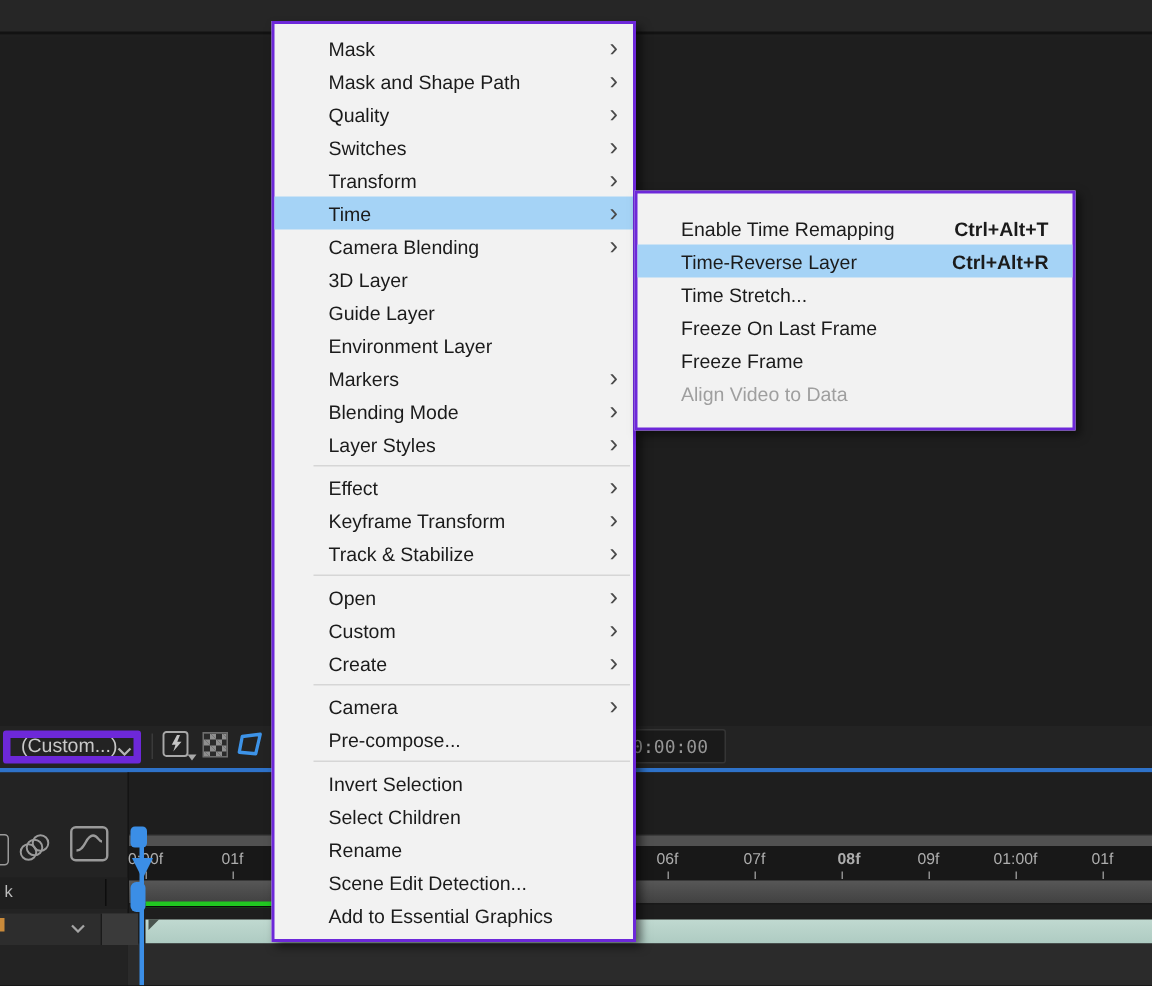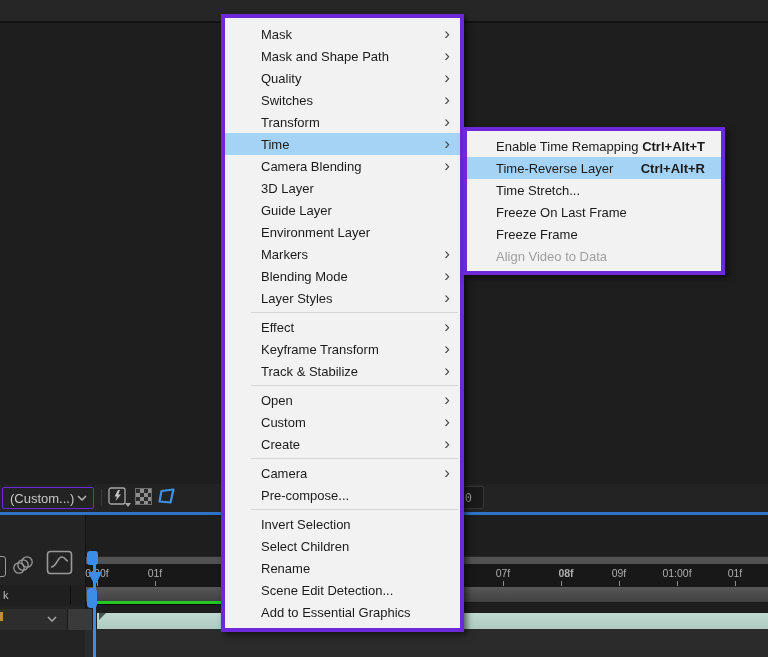--- a/index.html
+++ b/index.html
@@ -6,22 +6,22 @@
   html,body { background:#111; }
   body { font-family:"Liberation Sans", sans-serif; }
   .screen{ position:relative; width:768px; height:657px; overflow:hidden; background:#1f1f1f; }
 
   
   .top-strip{ position:absolute; left:0; top:0; width:768px; height:23px; background:#262626; border-bottom:2px solid #121212; }
   .viewer{ position:absolute; left:0; top:25px; width:768px; height:486px; background:#1e1e1e; }
 
   
   .comp-toolbar{ position:absolute; left:0; top:484px; width:768px; height:28px; background:#232323; }
-  .res-dd{ position:absolute; left:2px; top:3px; width:92px; height:22px; border:1px solid #6d28d9; border-radius:2px;
-           display:flex; align-items:center; padding:0 6px 0 7px; color:#c8c8c8; font-size:13px; cursor:default; }
+  .res-dd{ position:absolute; left:2px; top:3px; width:92px; height:22px; border:5px solid #6d28d9; border-radius:2px;
+           display:flex; align-items:flex-end; padding:0 6px 0 7px; color:#c8c8c8; font-size:13px; cursor:default; }
   .res-dd .chev{ margin-left:auto; display:flex; }
   .toolbar-vsep{ position:absolute; left:101px; top:5px; width:1px; height:17px; background:#3a3a3a; }
   .tb-btn{ position:absolute; top:3px; display:flex; align-items:center; justify-content:center; }
   .checker{ width:17px; height:17px; background-color:#2b2b2b; border:1px solid #6e6e6e;
     background-image:linear-gradient(45deg,#8f8f8f 25%,transparent 25%,transparent 75%,#8f8f8f 75%),
                      linear-gradient(45deg,#8f8f8f 25%,transparent 25%,transparent 75%,#8f8f8f 75%);
     background-size:8px 8px; background-position:0 0,4px 4px; }
   .time-display{ position:absolute; left:412px; top:2px; width:72px; height:23px; background:#1a1a1a;
     border:1px solid #353535; border-radius:2px; color:#969696; font-family:"DejaVu Sans Mono",monospace;
     font-size:12px; display:flex; align-items:center; justify-content:flex-end; padding-right:11px; }
@@ -61,24 +61,24 @@
   .playhead-tri{ position:absolute; left:88px; top:572px; width:0; height:0; border-left:7px solid transparent; border-right:7px solid transparent; border-top:14px solid var(--playhead-blue,#3b8ee6); z-index:5; }
   .playhead-grab{ position:absolute; left:87px; top:588px; width:10px; height:20px; border-radius:4px; background:var(--playhead-blue,#3b8ee6); z-index:5; }
 
   
   .mask-handles{ position:absolute; left:416px; top:262px; width:52px; height:14px; z-index:3; }
   .mask-handles .dash{ position:absolute; left:0; top:6px; width:52px; border-top:2px dotted #8d9b94; }
   .mask-handles .sq{ position:absolute; top:1px; width:11px; height:11px; background:#bcd9cf; border:1px solid #7f9a90; }
   .mask-handles .sq.a{ left:10px; } .mask-handles .sq.b{ left:32px; }
 
   
-  .menu{ position:absolute; background:#f2f2f2; border:4px solid #6d28d9; box-shadow:3px 3px 6px rgba(0,0,0,.55);
-         font-size:13px; color:#1b1b1b; padding:5px 0;margin-left:40px; }
+  .menu{ position:absolute; background:#f2f2f2; border:2px solid #6d28d9; box-shadow:3px 3px 6px rgba(0,0,0,.55);
+         font-size:13px; color:#1b1b1b; padding:5px 0; }
   .main-menu{ left:181px; top:14px; width:243px; z-index:10; }
-  .sub-menu{ left:423px; top:127px; width:262px; z-index:11; padding:4px 0; }
+  .sub-menu{ left:423px; top:127px; width:294px; z-index:11; padding:12px 0; }
   .mi{ height:22px; display:flex; align-items:center; padding:0 10px 0 36px; cursor:default; }
   .sub-menu .mi{ padding-left:29px; padding-right:16px; }
   .mi.hl{ background:var(--menu-highlight,#a5d3f6); }
   .mi.disabled{ color:#9f9f9f; }
   .mi .arrow{ margin-left:auto; color:#4a4a4a; font-size:17px; line-height:1; transform:translateY(-1px); }
   .mi .shortcut{ margin-left:auto;font-weight:bold; }
   .msep{ height:1px; background:#d6d6d6; margin:3px 2px 3px 26px; }
 </style>
 </head>
 <body>

